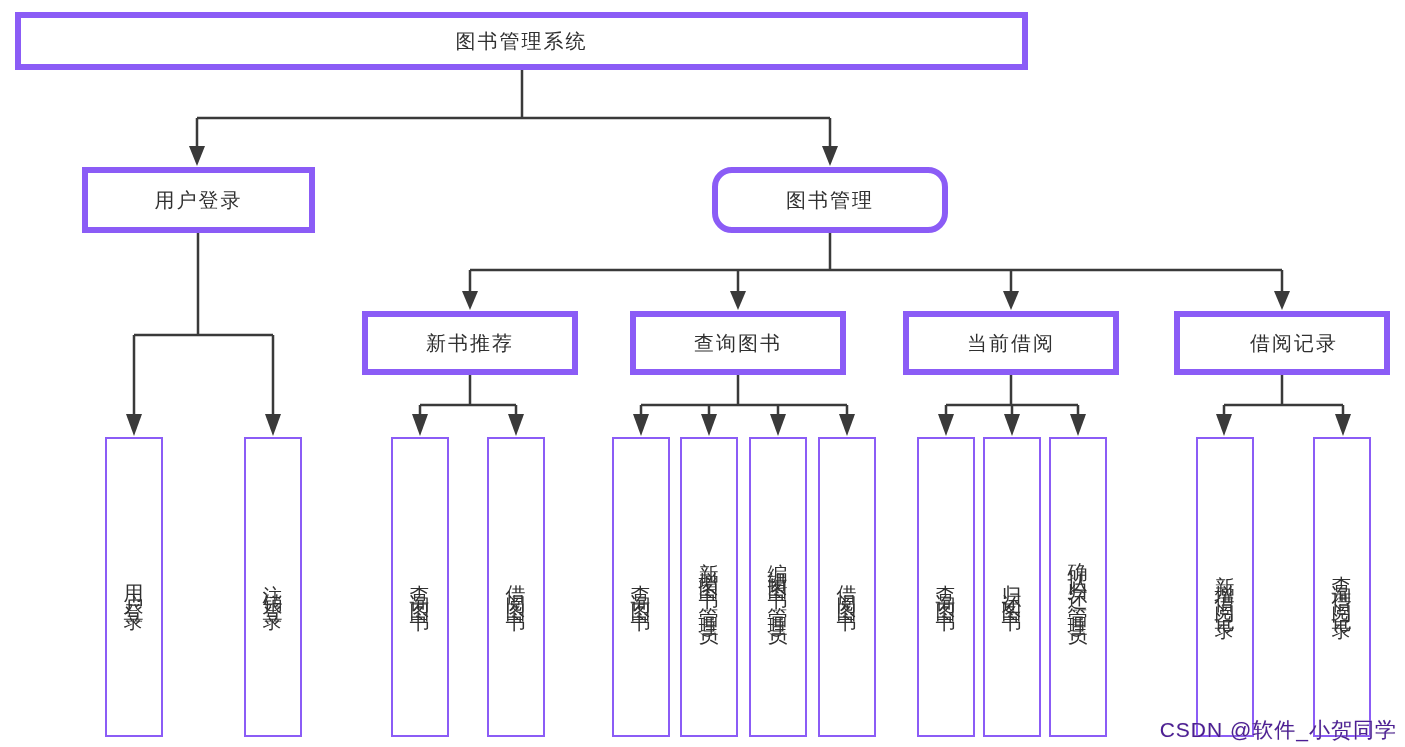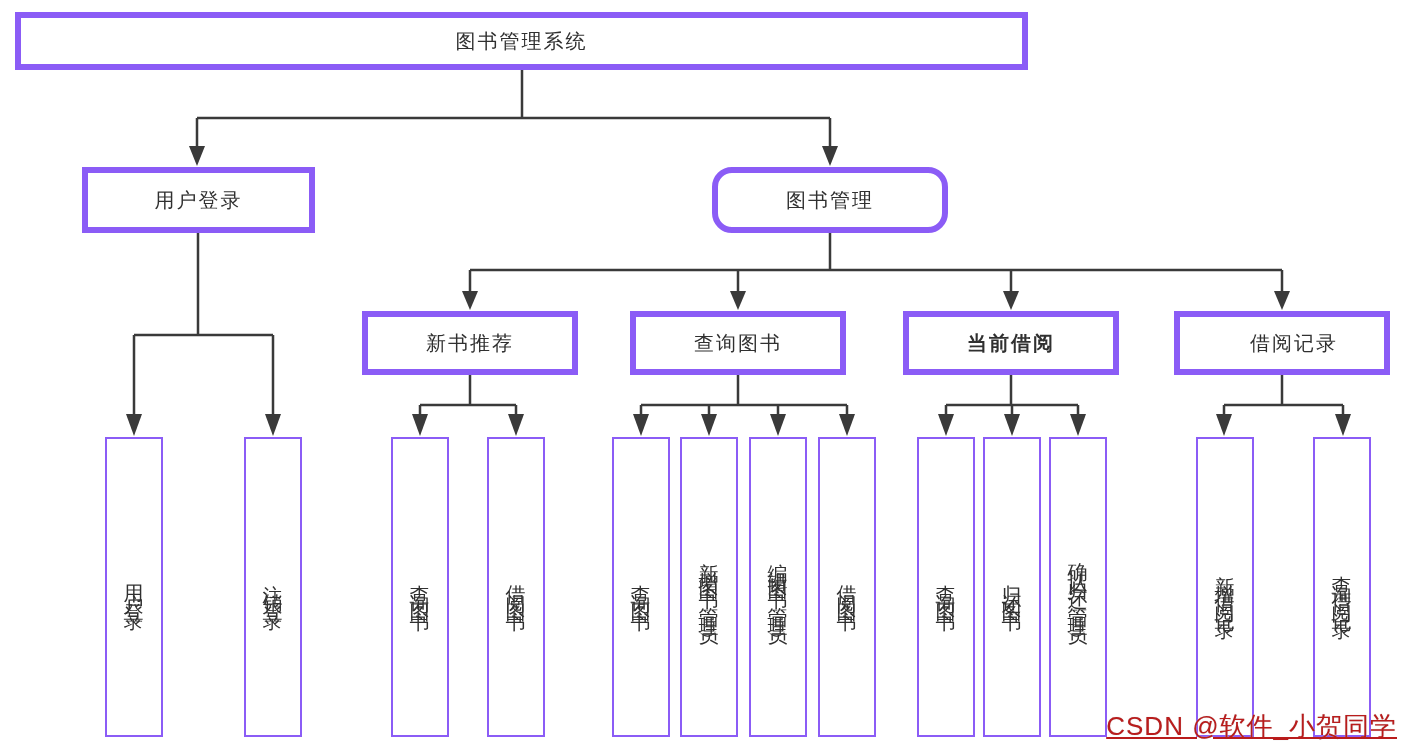--- a/index.html
+++ b/index.html
@@ -42,47 +42,46 @@
   }
   
   .n-root   { left:15px;  top:12px;  width:1013px; height:58px; }
   
   .n-login  { left:82px;  top:167px; width:233px;  height:66px; }
   .n-mgmt   { left:712px; top:167px; width:236px;  height:66px;border-radius:20px; }
   
   .n-l3     { top:311px; width:216px; height:64px; }
   .n-new    { left:362px;  }
   .n-borrow { left:630px;  }
-  .n-cur    { left:903px;font-weight:bold;  }
+  .n-cur    { left:903px;  }
   .n-rec    { left:1174px;padding-left:24px; }
   
   .leaf { top:437px; width:58px; height:300px; }
   .lf-1  { left:105px;  }
   .lf-2  { left:244px;  }
   .lf-3  { left:391px;  }
   .lf-4  { left:487px;  }
   .lf-5  { left:612px;  }
   .lf-6  { left:680px;  }
   .lf-7  { left:749px;  }
   .lf-8  { left:818px;  }
   .lf-9  { left:917px;  }
   .lf-10 { left:983px;  }
   .lf-11 { left:1049px; }
   .lf-12 { left:1196px; }
   .lf-13 { left:1313px; }
   .watermark {
     position: absolute;
     right: 8px;
     bottom: 3px;
-    font-size: 26px;
-    color: #b91c1c;
+    font-size: 21px;
+    color: #4c1d95;
     z-index: 3;
     letter-spacing: 1px;
     text-shadow: 0 0 1px #c9c9c9;
-    text-decoration: underline;
   }
 </style>
 </head>
 <body>
 
 <div class="canvas">
 
   <svg class="wires" width="1405" height="747" viewBox="0 0 1405 747">
     <g stroke="#3a3a3a" stroke-width="2.5" fill="none">
 

